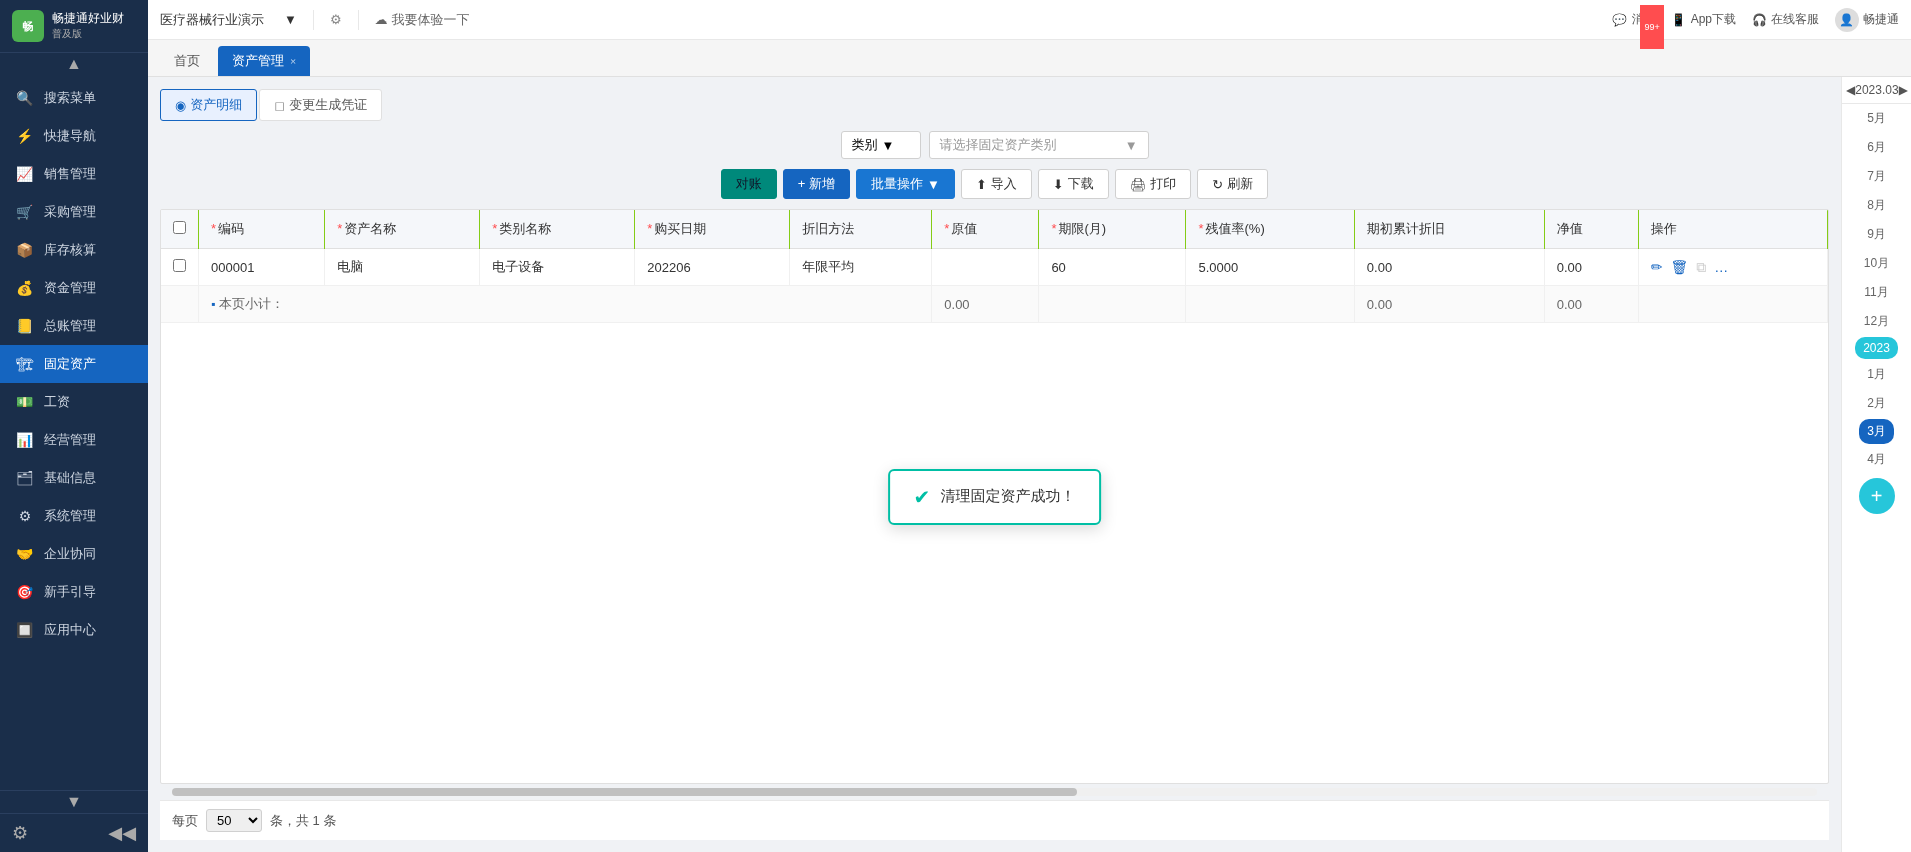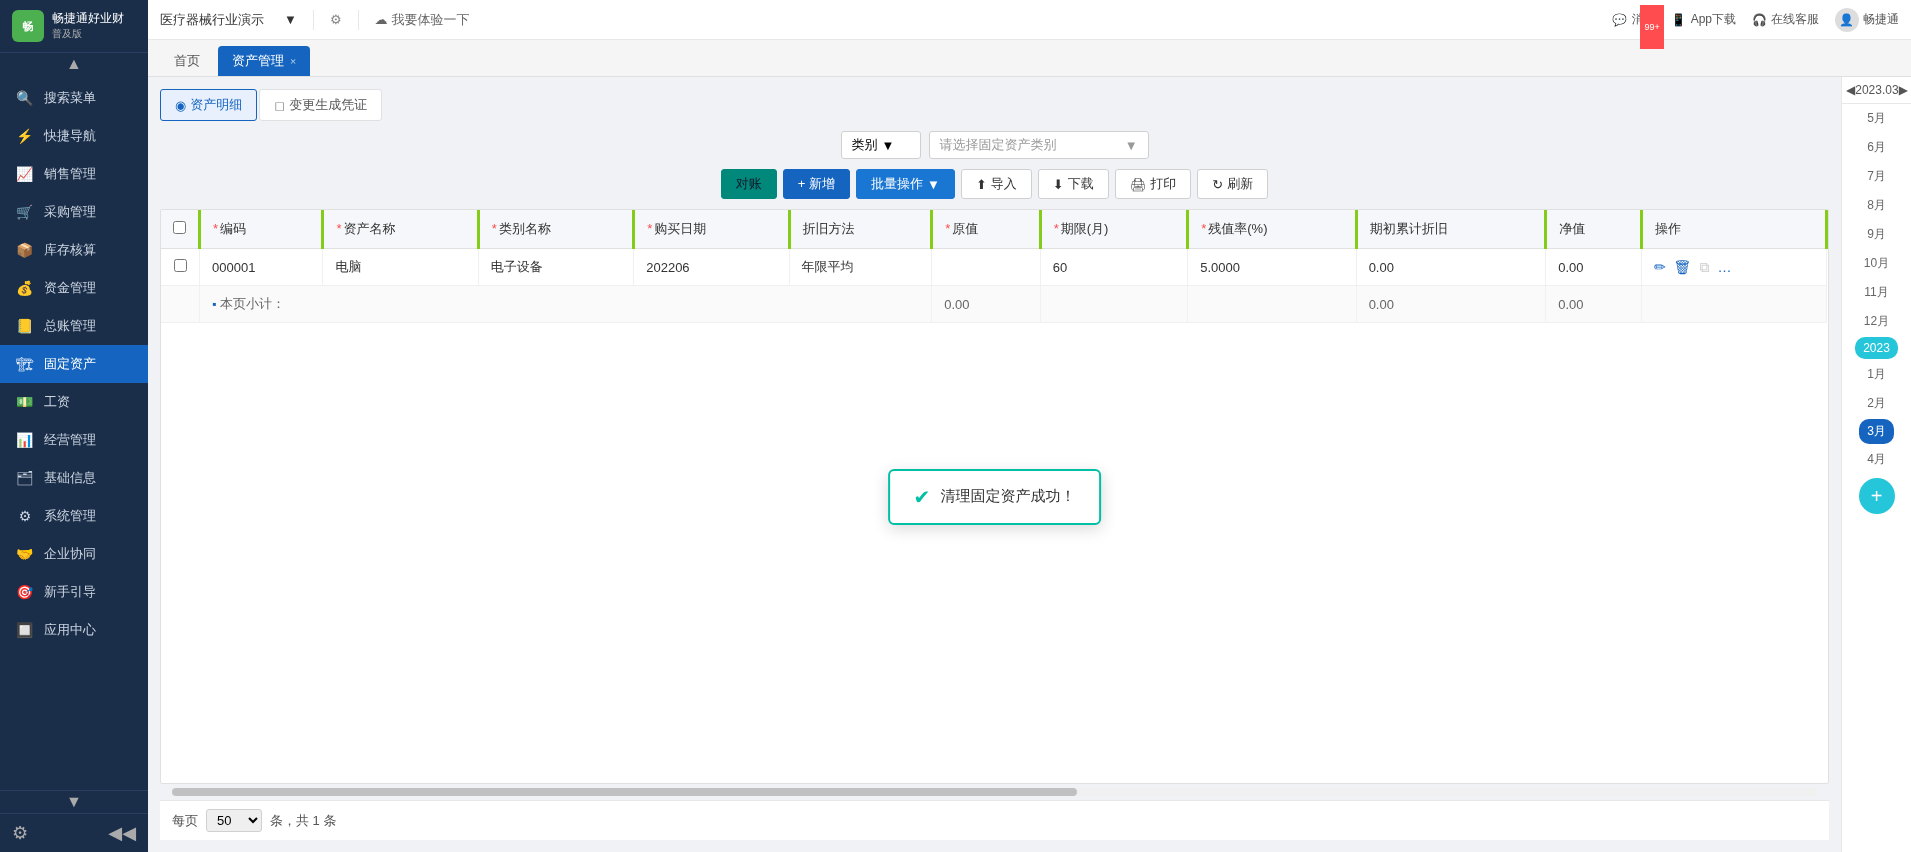--- a/index.html
+++ b/index.html
@@ -305,21 +305,21 @@
     thead tr {
       background: #f5f7fa;
       border-bottom: 1px solid #e0e0e0;
     }
     th {
       padding: 10px 12px;
       text-align: left;
       color: #333;
       font-weight: 500;
       white-space: nowrap;
-      border-right: 3px solid #84cc16;
+      border-right: 1px solid #84cc16;
     }
     th .required { color: #ff4d4f; margin-right: 2px; }
     td {
       padding: 9px 12px;
       border-bottom: 1px solid #f0f0f0;
       border-right: 1px solid #f0f0f0;
       color: #333;
       white-space: nowrap;
     }
     .subtotal-row td {

